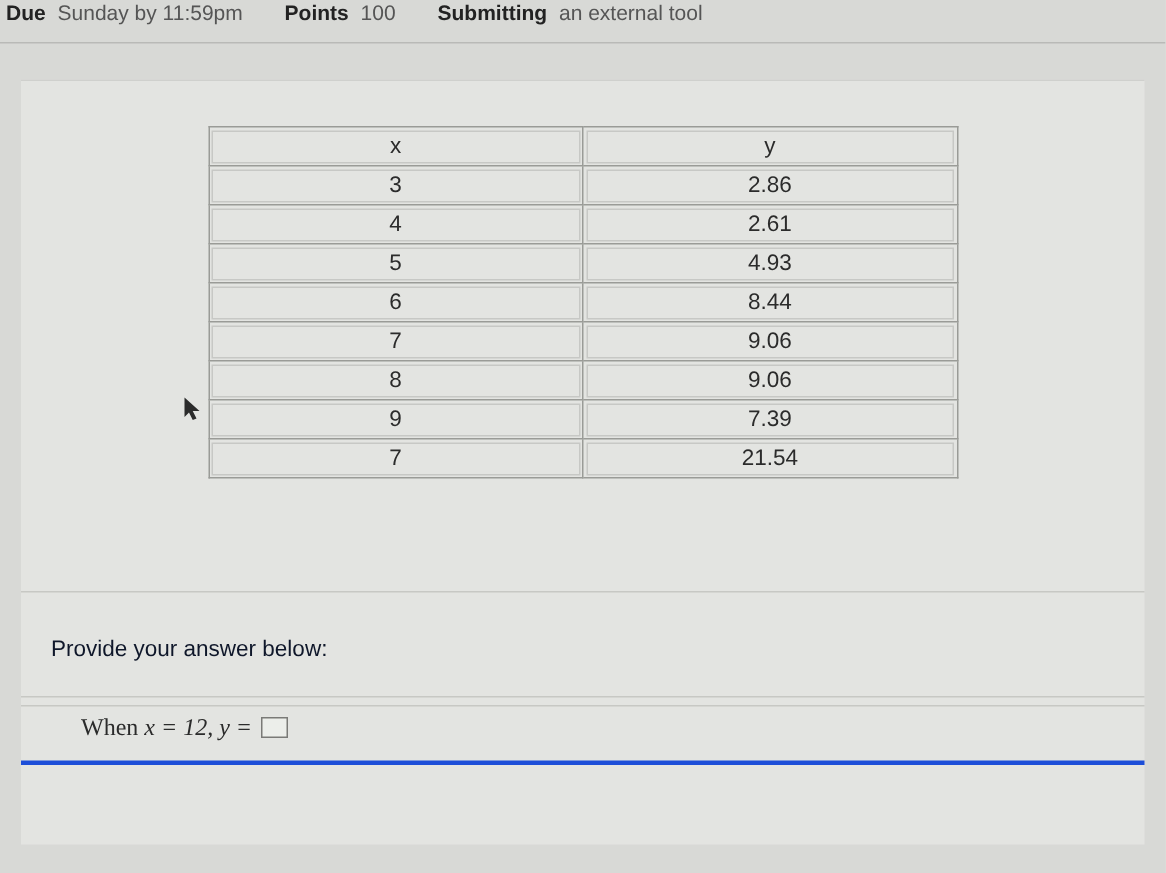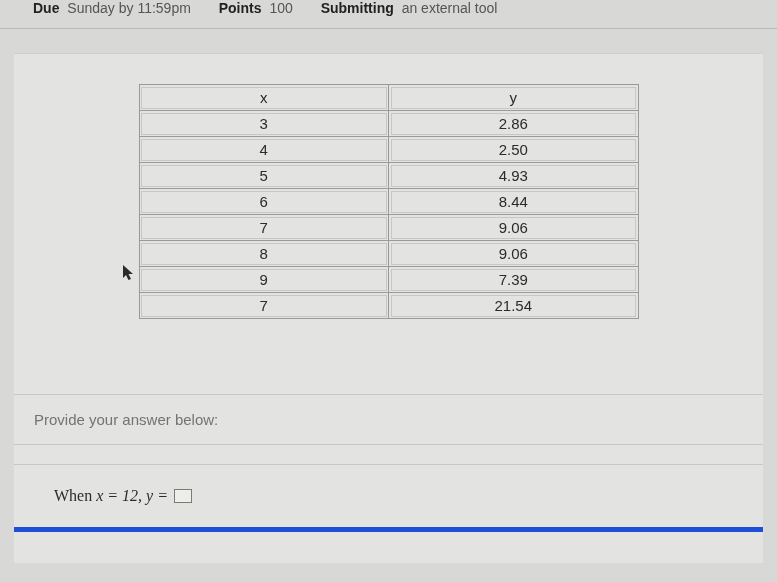--- a/index.html
+++ b/index.html
@@ -8,21 +8,20 @@
     width: 777px; height: 582px;
     font-family: "Helvetica Neue", Arial, sans-serif;
     background: #d8d9d6;
     color: #3a3a3a;
     overflow: hidden;
   }
   .meta-bar {
     padding: 0 8px 8px 4px;
     font-size: 14px;
     color: #555;
-    margin-left: 29px;
   }
   .meta-bar b { color: #222; font-weight: 700; margin-right: 4px; }
   .meta-item { margin-right: 24px; }
   hr.meta-sep {
     border: none;
     border-top: 1px solid #b9bab7;
     margin: 4px 0 0 0;
   }
   .work-area {
     position: relative;
@@ -48,31 +47,31 @@
     outline: 1px solid #c7c8c5;
     outline-offset: -3px;
   }
   .data-table th { font-weight: 400; }
   .answer-section {
     position: absolute;
     left: 0; right: 0;
     top: 340px;
     border-top: 1px solid #c7c8c4;
     border-bottom: 1px solid #c7c8c4;
-    padding: 16px 20px;
+    padding: 29px 20px;
     font-size: 15px;
-    color: #737373;
+    color: #0f172a;
   }
   .answer-row {
     position: absolute;
     left: 0; right: 0;
     top: 410px;
     border-top: 1px solid #c7c8c4;
-    border-bottom: 5px solid #1d4ed8;
-    padding: 22px 40px;
+    border-bottom: 3px solid #1d4ed8;
+    padding: 12px 40px;
   }
   .math {
     font-family: "Cambria Math", "STIXGeneral", serif;
     font-size: 16px;
     color: #2b2b2b;
   }
   .answer-box {
     display: inline-block;
     width: 18px; height: 14px;
     border: 1px solid #7a7a77;
@@ -115,21 +114,21 @@
         <th>y</th>
       </tr>
     </thead>
     <tbody id="xy-body">
         <tr>
           <td>3</td>
           <td>2.86</td>
         </tr>
         <tr>
           <td>4</td>
-          <td>2.50</td>
+          <td>2.61</td>
         </tr>
         <tr>
           <td>5</td>
           <td>4.93</td>
         </tr>
         <tr>
           <td>6</td>
           <td>8.44</td>
         </tr>
         <tr>

